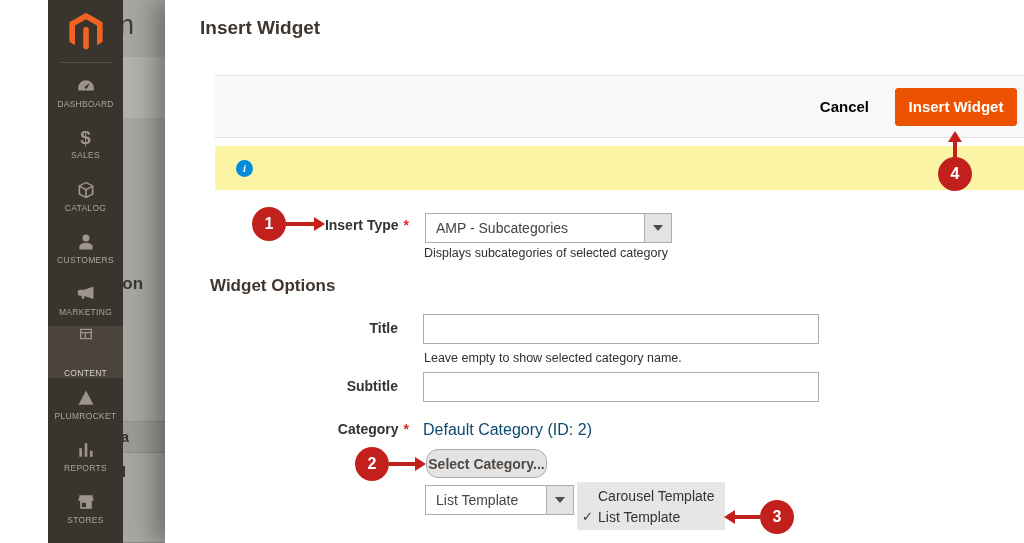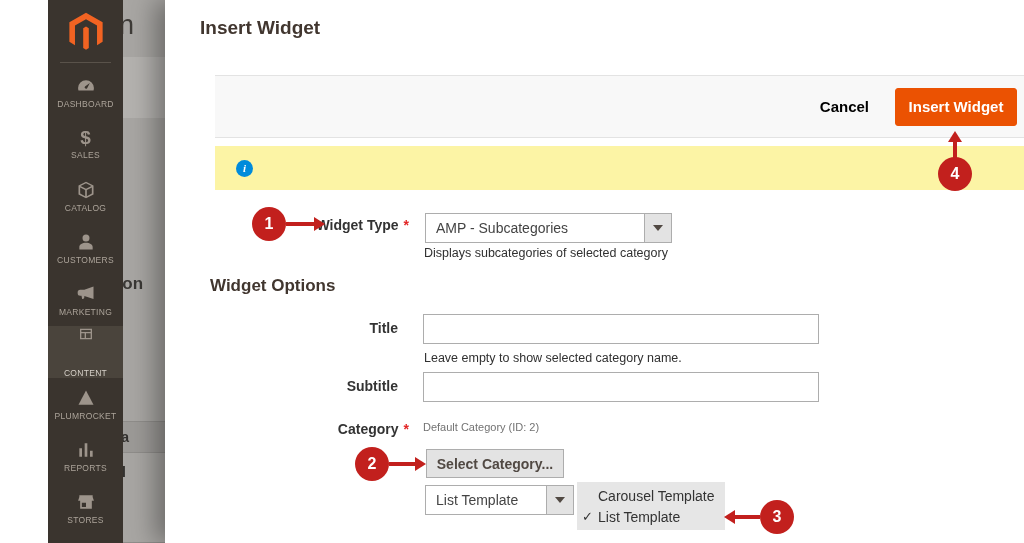--- a/index.html
+++ b/index.html
@@ -52,21 +52,21 @@
     background:#fcf4a5; display:flex; align-items:center; padding-left:21px; gap:11px; }
   .info-icon { width:17px; height:17px; border-radius:50%; background:#008bdb; color:#fff;
     font-size:11px; font-weight:bold; font-style:italic; display:flex; align-items:center;
     justify-content:center; flex:0 0 auto; font-family:"Liberation Serif", serif; }
   .notice-text { font-size:13px; color:#41362f; }
 
   .f-label { position:absolute; display:flex; justify-content:flex-end; gap:5px;
     width:184px; font-size:14px; font-weight:600; color:#333; }
   .req { color:#e22626; font-weight:600; }
   .f-note { position:absolute; font-size:12.5px; color:#303030; }
-  .f-value { position:absolute; font-size:11px; color:#737373; }
+  .f-value { position:absolute; font-size:16px; color:#0c4a6e; }
   .txt-input { position:absolute; height:30px; border:1px solid #adadad; background:#fff;
     font-size:14px; font-family:inherit; padding:0 8px; color:#333; }
 
   .sel { position:absolute; height:30px; border:1px solid #adadad; background:#fff;
     display:flex; align-items:center; cursor:pointer; }
   .sel-text { flex:1; font-size:14px; color:#444; padding-left:10px; white-space:nowrap; overflow:hidden; }
   .sel-arrow { width:27px; align-self:stretch; border-left:1px solid #adadad; background:#e3e3e3;
     display:flex; align-items:center; justify-content:center; }
   .caret { width:0; height:0; border-left:5px solid transparent; border-right:5px solid transparent;
     border-top:6px solid #514943; }
@@ -178,21 +178,21 @@
     <div class="actions-bar">
       <button class="btn-cancel">Cancel</button>
       <button class="btn-primary">Insert Widget</button>
     </div>
 
     <div class="notice">
       <span class="info-icon">i</span>
     </div>
 
     <div class="f-label" style="left:60px; top:217px;">
-      <span>Widget Type</span>
+      <span>Insert Type</span>
       <span class="req">*</span>
     </div>
     <div class="sel" style="left:260px; top:213px; width:247px;">
       <span class="sel-text">AMP - Subcategories</span>
       <span class="sel-arrow">
           <span class="caret"></span>
         </span>
     </div>
     <div class="f-note" style="left:259px; top:246px;">Displays subcategories of selected category</div>
 
@@ -208,21 +208,21 @@
       <span>Subtitle</span>
     </div>
     <input class="txt-input" style="left: 258px; top: 372px; width: 396px;" type="text" value="">
 
     <div class="f-label" style="left:60px; top:421px;">
       <span>Category</span>
       <span class="req">*</span>
     </div>
     <div class="f-value" style="left:258px; top:421px;">Default Category (ID: 2)</div>
 
-    <button class="btn-secondary" style="left:261px; top:449px; width:138px;">Select Category...</button>
+    <button class="btn-secondary" style="left:261px; top:449px; width:121px;border-radius:12px;">Select Category...</button>
 
     <div class="sel" style="left:260px; top:485px; width:149px;">
       <span class="sel-text">List Template</span>
       <span class="sel-arrow">
           <span class="caret"></span>
         </span>
     </div>
     <div class="dropdown">
       <div class="dd-item">
         <span class="dd-check"></span>

